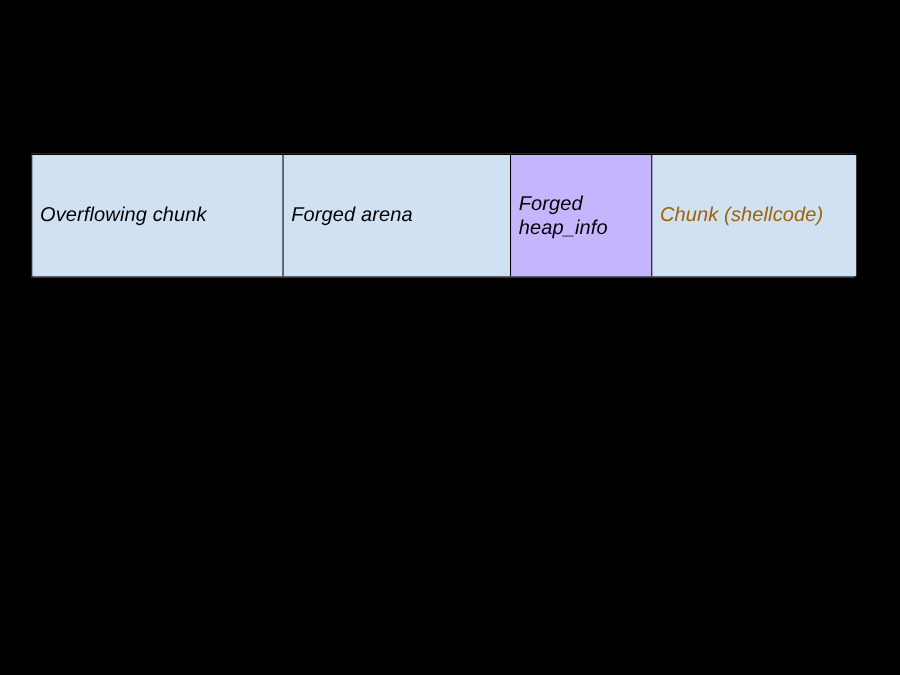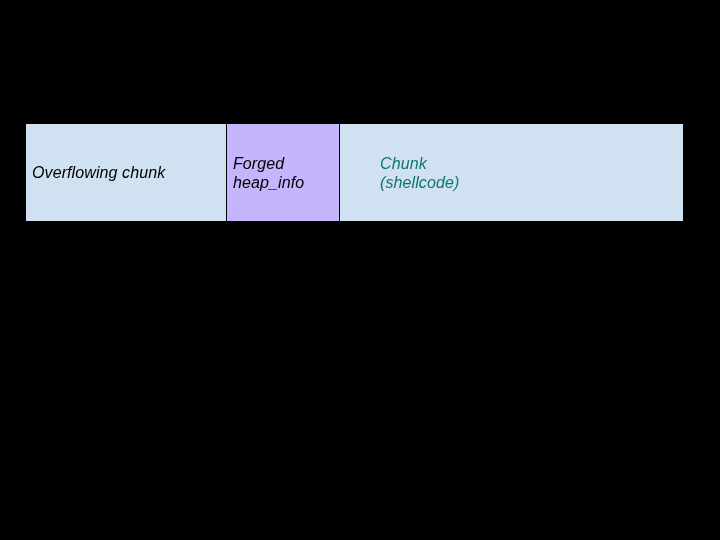--- a/index.html
+++ b/index.html
@@ -74,24 +74,27 @@
 <body>
 
 <div id="canvas" style="width: 664px; height: 540px; background: rgb(0, 0, 0); font-style: italic;">
 
   <div id="memory-band" style="left: 25px; top: 123px; width: 659px; height: 99px; background: rgb(208, 225, 242); border-color: rgb(0, 0, 0);">
 
     <div class="mem-cell" style="flex-basis: 201px; background: rgb(208, 225, 242); border-right-color: rgb(0, 0, 0);">
       <span class="mem-cell-label" style="color: rgb(0, 0, 0);">Overflowing chunk</span>
     </div>
 
+    <div class="mem-cell" style="flex-basis: 182px; background: rgb(208, 225, 242); border-right-color: rgb(0, 0, 0);">
+      <span class="mem-cell-label" style="color: rgb(0, 0, 0);">Forged arena</span>
+    </div>
 
     <div class="mem-cell" style="flex-basis: 113px; background: #c4b5fd; border-right-color: rgb(0, 0, 0);">
       <span class="mem-cell-label" style="color: rgb(0, 0, 0);">Forged heap_info</span>
     </div>
 
     <div class="mem-cell" style="flex-basis: 163px; background: rgb(208, 225, 242); border-right-color: rgb(0, 0, 0);">
-      <span class="mem-cell-label" style="color: #0f766e; margin-left: 34px;">Chunk (shellcode)</span>
+      <span class="mem-cell-label" style="color: #a16207;">Chunk (shellcode)</span>
     </div>
 
   </div>
 
 </div>
 
 </body></html>

